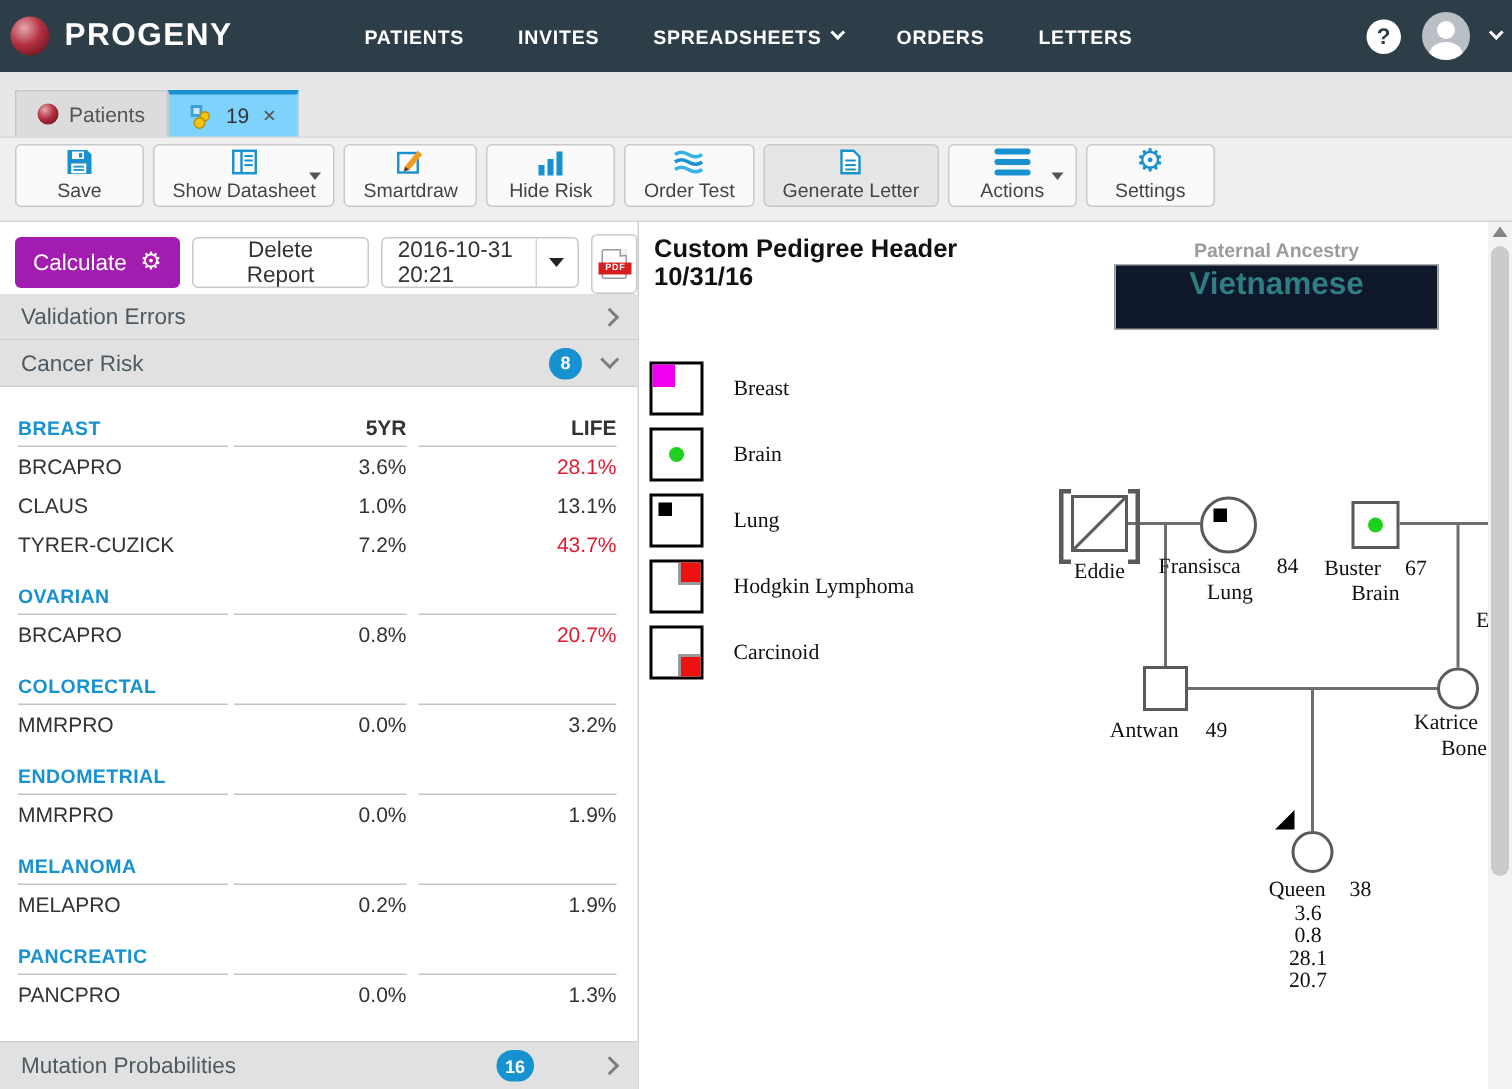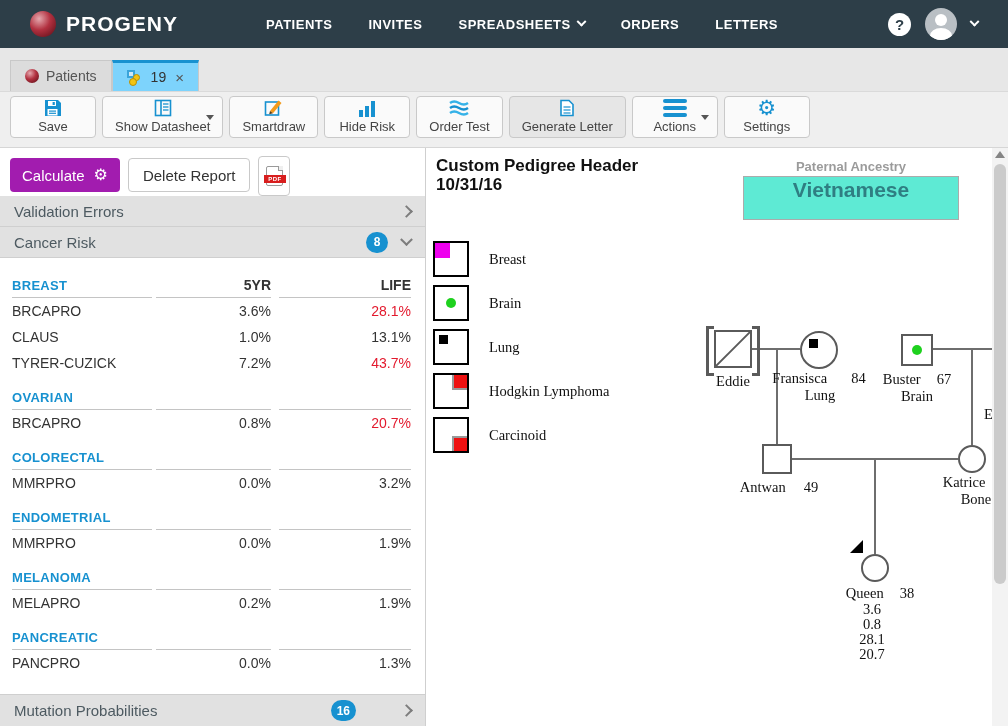--- a/index.html
+++ b/index.html
@@ -1,20 +1,20 @@
 <!DOCTYPE html>
 <html><head>
 <meta charset="utf-8">
 <style>
   * { margin:0; padding:0; box-sizing:border-box; }
   html,body { width:1008px; height:726px; overflow:hidden; background:#fff;
     font-family:"Liberation Sans", sans-serif; }
 
   
-  .topbar { height:48px; background:#2d3e48; display:flex; align-items:center; padding:0 30px; }
+  .topbar { height:48px; background:#2d3e48; display:flex; align-items:center; padding:0 7px; }
   .logo-sphere { width:26px; height:26px; border-radius:50%;
     background:radial-gradient(circle at 35% 30%, #e5a8ae, #b23140 45%, #5d0e17 95%); }
   .brand { color:#fff; font-size:21px; font-weight:bold; letter-spacing:1px; margin-left:10px; }
   .nav { display:flex; gap:36px; margin-left:88px; align-items:center; }
   .nav-item { color:#fff; font-size:13px; font-weight:bold; letter-spacing:.5px; cursor:pointer;
     display:flex; align-items:center; gap:7px; }
   .chv { display:inline-block; width:7px; height:7px; border-right:2px solid #fff; border-bottom:2px solid #fff; }
   .chv-down { transform:rotate(45deg) translate(-2px,-2px); }
   .topbar-right { margin-left:auto; display:flex; align-items:center; gap:14px; }
   .help-circle { width:23px; height:23px; border-radius:50%; background:#fff; color:#2d3e48;
@@ -95,21 +95,21 @@
   .foot-head { position:absolute; left:0; right:0; bottom:0; height:32px; background:#e1e1e1;
     border-top:1px solid #cfcfcf; display:flex; align-items:center; padding:0 14px; font-size:15px; color:#4d5a61; cursor:pointer;gap:32px; }
 
   
   .ped-panel { flex:1; position:relative; background:#fff; overflow:hidden;
     font-family:"Liberation Serif", serif; }
   .ped-title { position:absolute; left:10px; top:8px; font-family:"Liberation Sans", sans-serif;
     font-size:17px; font-weight:bold; color:#111; line-height:19px; }
   .anc-label { position:absolute; left:317px; top:11px; width:216px; text-align:center;
     font-family:"Liberation Sans", sans-serif; font-size:13px; font-weight:bold; color:#9b9b9b; }
-  .anc-box { position:absolute; left:317px; top:28px; width:216px; height:44px; background:#5eead4;
+  .anc-box { position:absolute; left:317px; top:28px; width:216px; height:44px; background:#0f172a;
     border:1px solid #ababab; text-align:center; }
   .anc-box span { font-family:"Liberation Sans", sans-serif; font-size:21px; font-weight:bold; color:#2f7e82; line-height:26px; }
 
   .lg-item { position:absolute; left:7px; display:flex; align-items:center; }
   .lg-box { position:relative; width:36px; height:36px; border:2.5px solid #000; background:#fff; }
   .lg-label { margin-left:20px; font-size:14.5px; color:#111; }
   .q-tl-mag { position:absolute; left:0; top:0; width:15px; height:15px; background:#ee00ee; }
   .dot-grn { position:absolute; left:11px; top:11px; width:10px; height:10px; border-radius:50%; background:#1ed11e; }
   .sm-blk { position:absolute; left:4px; top:4px; width:9px; height:9px; background:#000; }
   .q-tr-red { position:absolute; right:0; top:0; width:15px; height:15px; background:#ee1111; border-left:2px solid #999; border-bottom:2px solid #999; }
@@ -278,20 +278,25 @@
 
   <div class="left-panel">
     <div class="controls">
       <button class="btn-blue">
         <span>Calculate</span>
         <span class="gear-w">⚙</span>
       </button>
       <button class="btn-white">
         <span>Delete Report</span>
       </button>
+      <div class="btn-white date-select">
+        <span>2016-10-31 20:21</span>
+        <span class="sep"></span>
+        <span class="tri"></span>
+      </div>
       <div class="pdf-btn">
         <span class="pdf-ico">
           <span class="fold"></span>
           <span class="band">PDF</span>
         </span>
       </div>
     </div>
 
     <div class="sec-head">
       <span>Validation Errors</span>

